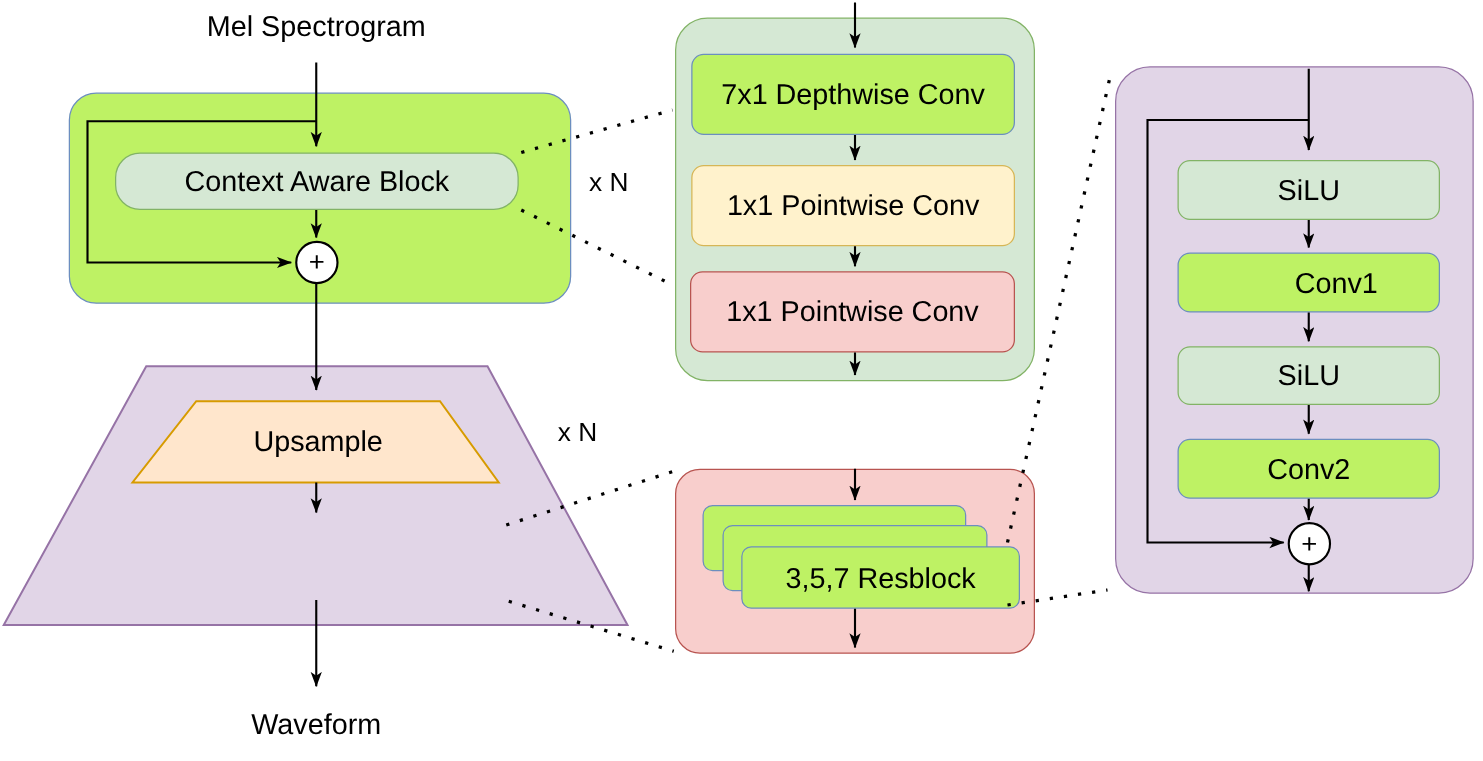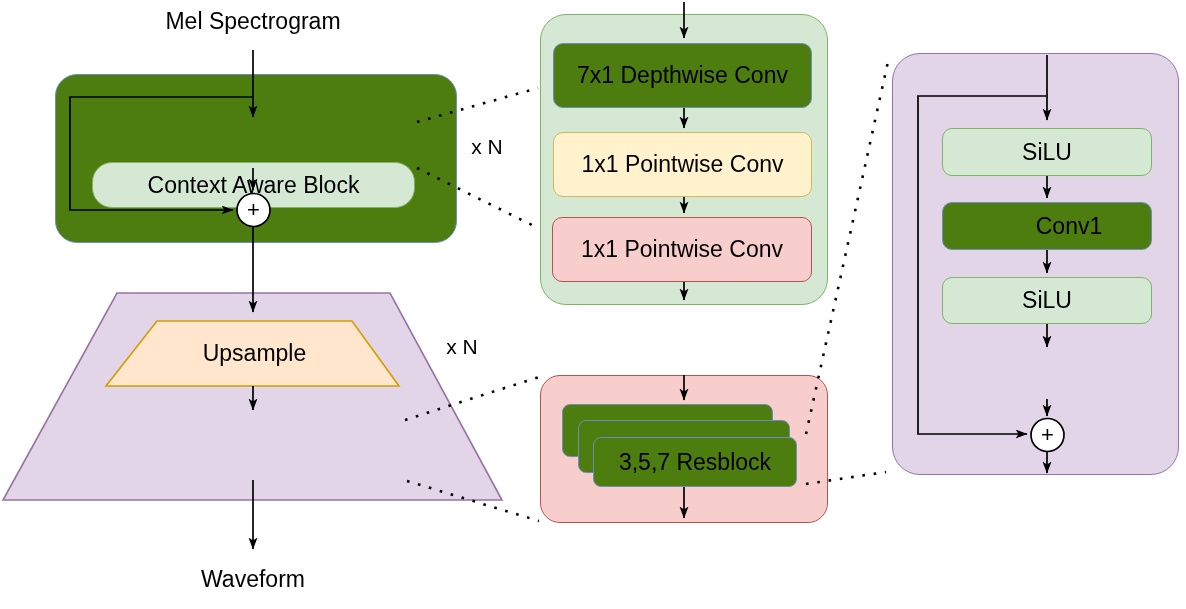--- a/index.html
+++ b/index.html
@@ -4,72 +4,75 @@
 <style>
   html,body{margin:0;padding:0;background:#ffffff;}
   #canvas{
     position:relative;width:1186px;height:609px;background:#ffffff;overflow:hidden;
     font-family:"Liberation Sans",sans-serif;color:#000;
   }
   .layer{position:absolute;left:0;top:0;width:1186px;height:609px;}
   .box{position:absolute;box-sizing:border-box;display:flex;align-items:center;justify-content:center;text-align:center;}
   .lbl{font-size:23px;line-height:1.15;color:#000;white-space:nowrap;}
   .free-lbl{position:absolute;display:flex;align-items:center;justify-content:center;font-size:23px;white-space:nowrap;}
-  .fill-blue  {background:#4d7c0f;border:1.6px solid #6c8ebf;}
+  .fill-blue  {background:#bef264;border:1.6px solid #6c8ebf;}
   .fill-green {background:#d5e8d4;border:1.6px solid #82b366;}
   .fill-yellow{background:#fff2cc;border:1.6px solid #d6b656;}
   .fill-red   {background:#f8cecc;border:1.6px solid #b85450;}
   .fill-purple{background:#e1d5e7;border:1.6px solid #9673a6;}
   .plus-lbl{position:absolute;display:flex;align-items:center;justify-content:center;font-size:22px;font-weight:400;}
   svg{display:block;}
   .solidline{stroke:#000;stroke-width:1.7;fill:none;}
   .dotline{stroke:#000;stroke-width:2.6;fill:none;stroke-dasharray:2.6 8.8;}
 </style>
 </head>
 <body>
 
 <div id="canvas">
 
   <svg class="layer" viewBox="0 0 1186 609">
     <path d="M117,293 L390,293 L502,500 L3,500 Z" fill="#e1d5e7" stroke="#9673a6" stroke-width="1.6"></path>
     <path d="M157,321 L352,321 L399,386 L106,386 Z" fill="#ffe6cc" stroke="#d79b00" stroke-width="1.6"></path>
   </svg>
 
   <div class="box fill-blue" style="left:55px;top:74px;width:402px;height:169px;border-radius:22px;"></div>
-  <div class="box fill-green" style="left:92px;top:122px;width:323px;height:46px;border-radius:20px;margin-top:40px;">
+  <div class="box fill-green" style="left:92px;top:122px;width:323px;height:46px;border-radius:20px;">
     <span class="lbl">Context Aware Block</span>
   </div>
 
   <div class="box fill-green" style="left:540px;top:14px;width:288px;height:291px;border-radius:26px;"></div>
   <div class="box fill-blue" style="left:553px;top:43px;width:259px;height:65px;border-radius:10px;">
     <span class="lbl">7x1 Depthwise Conv</span>
   </div>
   <div class="box fill-yellow" style="left:553px;top:132px;width:259px;height:65px;border-radius:10px;">
     <span class="lbl">1x1 Pointwise Conv</span>
   </div>
   <div class="box fill-red" style="left:552px;top:217px;width:260px;height:65px;border-radius:10px;">
     <span class="lbl">1x1 Pointwise Conv</span>
   </div>
 
   <div class="box fill-red" style="left:540px;top:375px;width:288px;height:148px;border-radius:20px;"></div>
   <div class="box fill-blue" style="left:562px;top:404px;width:211px;height:53px;border-radius:8px;"></div>
   <div class="box fill-blue" style="left:578px;top:420px;width:212px;height:53px;border-radius:8px;"></div>
-  <div class="box fill-blue" style="left:593px;top:437px;width:204px;height:50px;border-radius:8px;">
+  <div class="box fill-blue" style="left:593px;top:437px;width:223px;height:50px;border-radius:8px;">
     <span class="lbl">3,5,7 Resblock</span>
   </div>
 
   <div class="box fill-purple" style="left:892px;top:53px;width:287px;height:422px;border-radius:28px;"></div>
   <div class="box fill-green" style="left:942px;top:128px;width:210px;height:48px;border-radius:10px;">
     <span class="lbl">SiLU</span>
   </div>
   <div class="box fill-blue" style="left:942px;top:202px;width:210px;height:48px;border-radius:10px;padding-left:44px;">
     <span class="lbl">Conv1</span>
   </div>
   <div class="box fill-green" style="left:942px;top:277px;width:210px;height:47px;border-radius:10px;">
     <span class="lbl">SiLU</span>
+  </div>
+  <div class="box fill-blue" style="left:942px;top:351px;width:210px;height:48px;border-radius:10px;">
+    <span class="lbl">Conv2</span>
   </div>
 
   <svg class="layer" viewBox="0 0 1186 609">
     <defs>
       <marker id="arr" markerUnits="userSpaceOnUse" markerWidth="14" markerHeight="12" refX="11.5" refY="4.5" orient="auto">
         <path d="M0,0 L12,4.5 L0,9 L3,4.5 Z" fill="#000"></path>
       </marker>
     </defs>
 
     <path class="solidline" d="M253,50 L253,117" marker-end="url(#arr)"></path>

